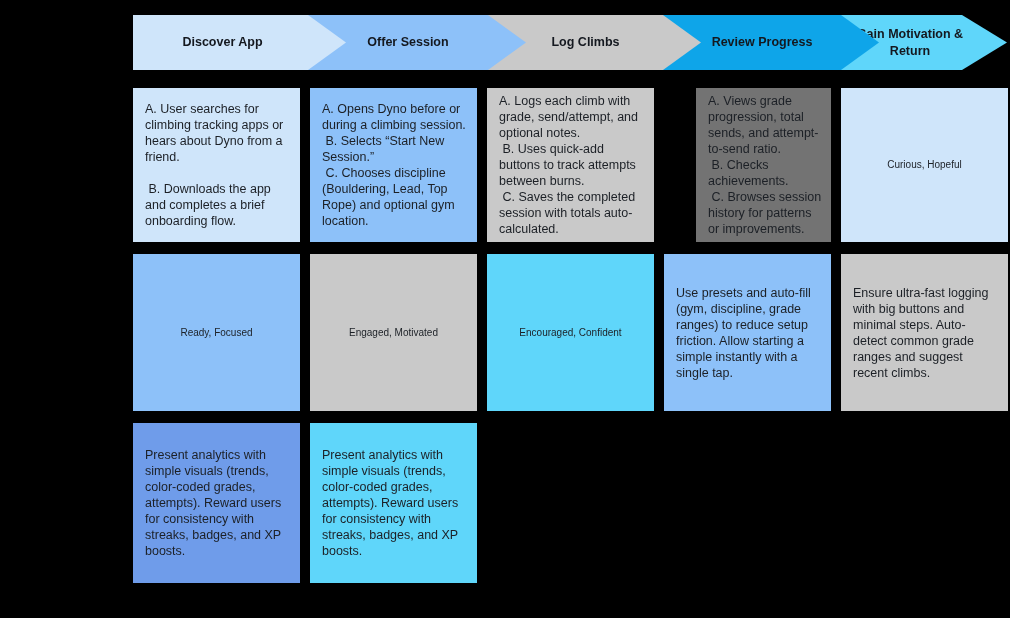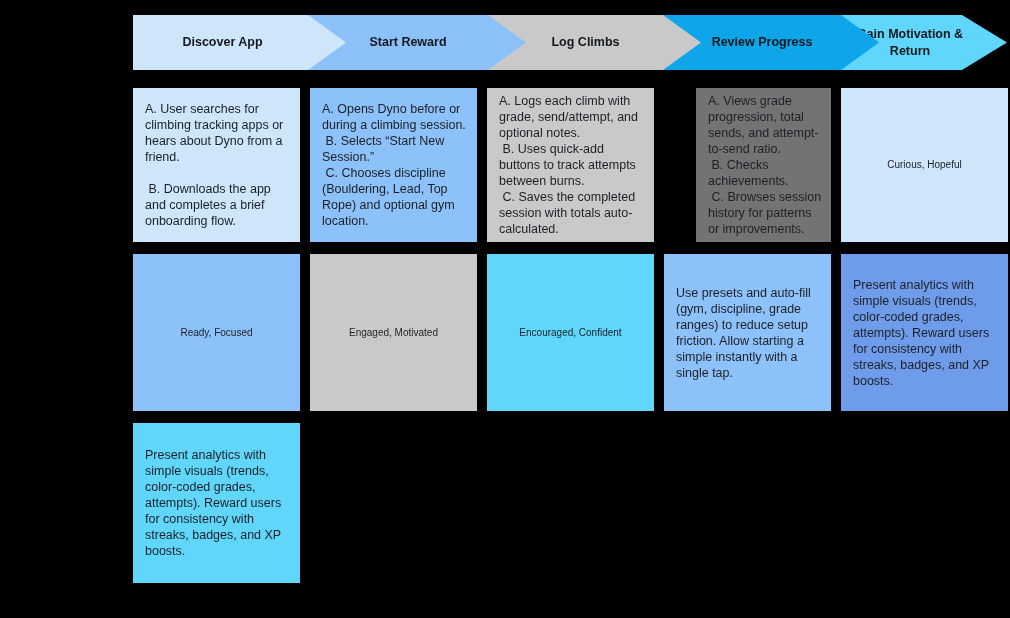--- a/index.html
+++ b/index.html
@@ -57,21 +57,21 @@
 </head>
 <body>
 
 <div class="canvas">
 
   <div>
     <div class="arrow" id="a1" style="background-color: rgb(207, 229, 250);">
       <span class="lbl">Discover App</span>
     </div>
     <div class="arrow" id="a2" style="background-color: rgb(141, 193, 249);">
-      <span class="lbl">Start Reward</span>
+      <span class="lbl">Offer Session</span>
     </div>
     <div class="arrow" id="a3" style="background-color: rgb(201, 201, 201);">
       <span class="lbl">Log Climbs</span>
     </div>
     <div class="arrow" id="a4" style="background-color: #0ea5e9;">
       <span class="lbl">Review Progress</span>
     </div>
     <div class="arrow" id="a5" style="background-color: rgb(95, 214, 250);">
       <span class="lbl">Gain Motivation &amp; Return</span>
     </div>
@@ -109,20 +109,23 @@
     <div class="cell feel" style="background-color: rgb(201, 201, 201);">
       <div class="txt">Engaged, Motivated</div>
     </div>
     <div class="cell feel" style="background-color: rgb(95, 214, 250);">
       <div class="txt">Encouraged, Confident</div>
     </div>
 
     <div class="cell" style="background-color: rgb(141, 193, 249);">
       <div class="txt">Use presets and auto-fill (gym, discipline, grade ranges) to reduce setup friction. Allow starting a simple instantly with a single tap.</div>
     </div>
+    <div class="cell" style="background-color: rgb(201, 201, 201);">
+      <div class="txt">Ensure ultra-fast logging with big buttons and minimal steps. Auto-detect common grade ranges and suggest recent climbs.</div>
+    </div>
     <div class="cell" style="background-color: rgb(111, 156, 234);">
       <div class="txt">Present analytics with simple visuals (trends, color-coded grades, attempts). Reward users for consistency with streaks, badges, and XP boosts.</div>
     </div>
     <div class="cell" style="background-color: rgb(95, 214, 250);">
       <div class="txt">Present analytics with simple visuals (trends, color-coded grades, attempts). Reward users for consistency with streaks, badges, and XP boosts.</div>
     </div>
 
   </div>
 </div>
 

